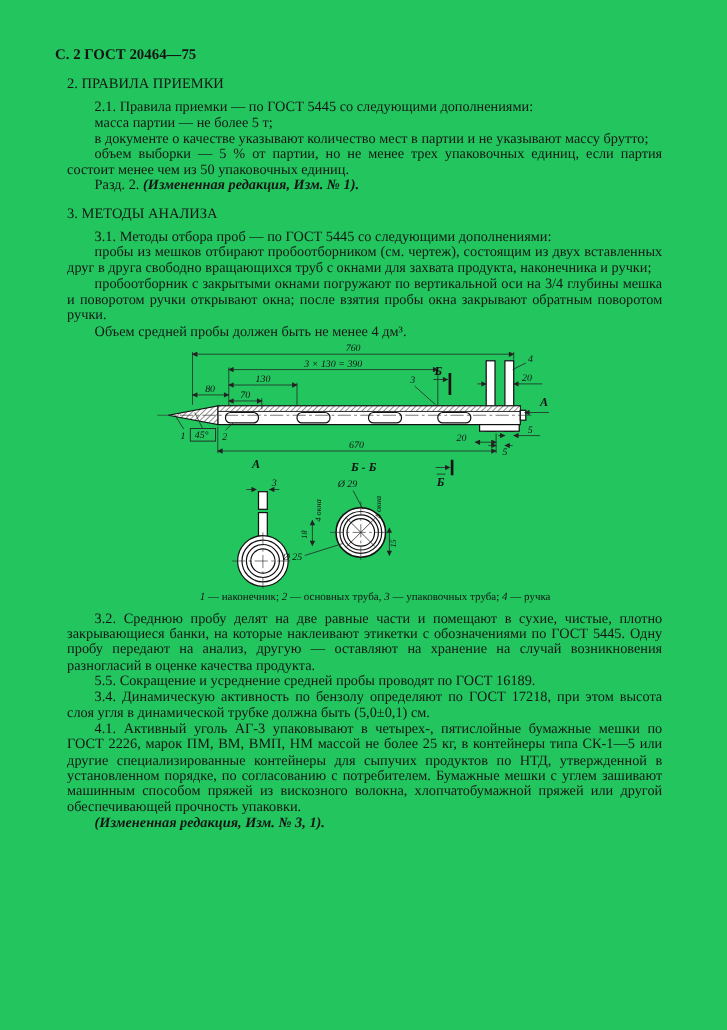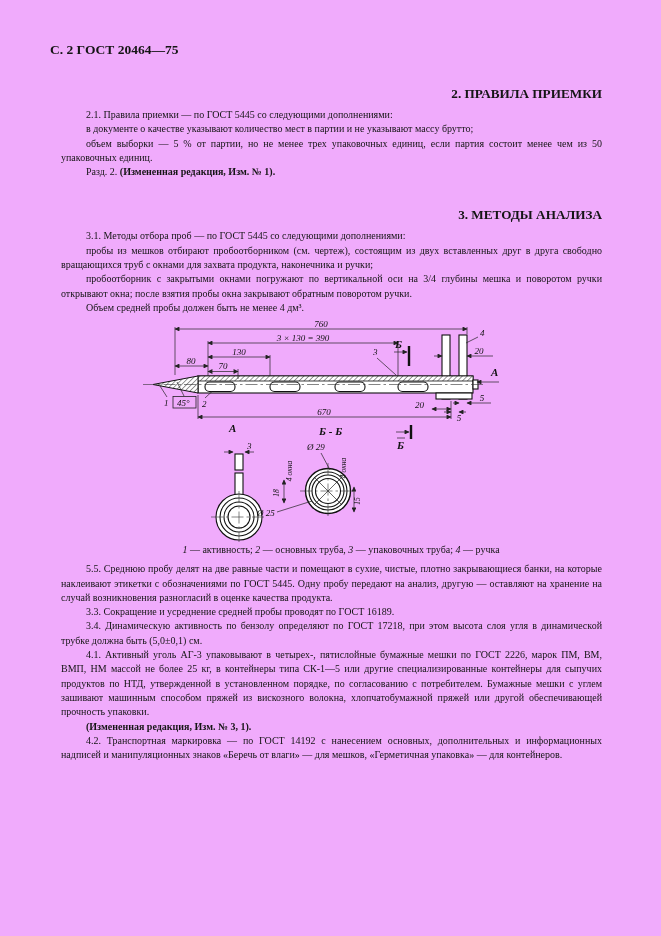--- a/index.html
+++ b/index.html
@@ -1,25 +1,25 @@
 <!DOCTYPE html>
 <html><head>
 <meta charset="utf-8">
 <style>
   html,body { margin:0; padding:0; background:#888; }
   .page {
-    width:661px; height:936px; margin:0 auto; background:#f0abfc;
+    width:661px; height:936px; margin:0 auto; background:#22c55e;
     font-family:"Liberation Serif", serif; color:#151515;
     box-sizing:border-box; padding:42px 88px 0 50px; overflow:hidden; position:relative;
   }
   .doc-header { font-weight:bold; font-size:13.5px; margin-bottom:2px; }
   .content { margin-left:11px; width:541px; }
-  .sec-heading { text-align:right; font-weight:bold; font-size:13.2px; margin:28px 0 6px 0; }
-  p.para { margin:0; text-indent:25px; text-align:justify; font-size:10px; line-height:14.3px; }
-  .bold { font-weight:bold; }
+  .sec-heading { text-align:left; font-weight:normal; font-size:13.2px; margin:10px 0 6px 0; }
+  p.para { margin:0; text-indent:25px; text-align:justify; font-size:13px; line-height:14.3px; }
+  .bold { font-weight:bold;font-style:italic; }
   .figure { margin:4px 0 0 42px; }
   .fig-caption { text-align:center; font-size:10px; margin:1px 0 7px 30px; width:500px; }
   .fig-caption i { font-style:italic; }
   svg { display:block; }
   .dl { stroke:#222; stroke-width:0.7; fill:none; }
   .ol { stroke:#111; stroke-width:1.1; fill:#fff; }
   .cl { stroke:#333; stroke-width:0.6; fill:none; stroke-dasharray:12 3 2.5 3; }
   .thickbar { stroke:#111; stroke-width:2.4; fill:none; }
   .dt { font:italic 9px "Liberation Serif", serif; fill:#111; }
   .dts { font:italic 7.5px "Liberation Serif", serif; fill:#111; }
@@ -28,20 +28,21 @@
 </head>
 <body>
 
 <div class="page">
   <div class="doc-header">С. 2 ГОСТ 20464—75</div>
 
   <div class="content">
 
     <div class="sec-heading">2. ПРАВИЛА ПРИЕМКИ</div>
     <p class="para">2.1. Правила приемки — по ГОСТ 5445 со следующими дополнениями:</p>
+    <p class="para">масса партии — не более 5 т;</p>
     <p class="para">в документе о качестве указывают количество мест в партии и не указывают массу брутто;</p>
     <p class="para">объем выборки — 5 % от партии, но не менее трех упаковочных единиц, если партия состоит менее чем из 50 упаковочных единиц.</p>
     <p class="para"><span>Разд. 2. </span><span class="bold">(Измененная редакция, Изм. № 1).</span></p>
 
     <div class="sec-heading">3. МЕТОДЫ АНАЛИЗА</div>
     <p class="para">3.1. Методы отбора проб — по ГОСТ 5445 со следующими дополнениями:</p>
     <p class="para">пробы из мешков отбирают пробоотборником (см. чертеж), состоящим из двух вставленных друг в друга свободно вращающихся труб с окнами для захвата продукта, наконечника и ручки;</p>
     <p class="para">пробоотборник с закрытыми окнами погружают по вертикальной оси на 3/4 глубины мешка и поворотом ручки открывают окна; после взятия пробы окна закрывают обратным поворотом ручки.</p>
     <p class="para">Объем средней пробы должен быть не менее 4 дм³.</p>
 
@@ -202,24 +203,23 @@
         </g>
         <g>
           <line class="dl" x1="293" y1="113" x2="306" y2="113" marker-end="url(#ar)" stroke-width="1"></line>
           <line class="thickbar" x1="308" y1="106" x2="308" y2="120"></line>
           <line class="dl" x1="294" y1="119" x2="302" y2="119"></line>
           <text class="vt" x="294" y="130">Б</text>
         </g>
       </svg>
     </div>
 
-    <div class="fig-caption"><i>1</i><span> — активность; </span><i>2</i><span> — основных труба, </span><i>3</i><span> — упаковочных труба; </span><i>4</i><span> — ручка</span></div>
-
-    <p class="para">5.5. Среднюю пробу делят на две равные части и помещают в сухие, чистые, плотно закрывающиеся банки, на которые наклеивают этикетки с обозначениями по ГОСТ 5445. Одну пробу передают на анализ, другую — оставляют на хранение на случай возникновения разногласий в оценке качества продукта.</p>
-    <p class="para">3.3. Сокращение и усреднение средней пробы проводят по ГОСТ 16189.</p>
+    <div class="fig-caption"><i>1</i><span> — наконечник; </span><i>2</i><span> — основных труба, </span><i>3</i><span> — упаковочных труба; </span><i>4</i><span> — ручка</span></div>
+
+    <p class="para">3.2. Среднюю пробу делят на две равные части и помещают в сухие, чистые, плотно закрывающиеся банки, на которые наклеивают этикетки с обозначениями по ГОСТ 5445. Одну пробу передают на анализ, другую — оставляют на хранение на случай возникновения разногласий в оценке качества продукта.</p>
+    <p class="para">5.5. Сокращение и усреднение средней пробы проводят по ГОСТ 16189.</p>
     <p class="para">3.4. Динамическую активность по бензолу определяют по ГОСТ 17218, при этом высота слоя угля в динамической трубке должна быть (5,0±0,1) см.</p>
 
     <p class="para">4.1. Активный уголь АГ-3 упаковывают в четырех-, пятислойные бумажные мешки по ГОСТ 2226, марок ПМ, ВМ, ВМП, НМ массой не более 25 кг, в контейнеры типа СК-1—5 или другие специализированные контейнеры для сыпучих продуктов по НТД, утвержденной в установленном порядке, по согласованию с потребителем. Бумажные мешки с углем зашивают машинным способом пряжей из вискозного волокна, хлопчатобумажной пряжей или другой обеспечивающей прочность упаковки.</p>
     <p class="para bold">(Измененная редакция, Изм. № 3, 1).</p>
-    <p class="para">4.2. Транспортная маркировка — по ГОСТ 14192 с нанесением основных, дополнительных и информационных надписей и манипуляционных знаков «Беречь от влаги» — для мешков, «Герметичная упаковка» — для контейнеров.</p>
 
   </div>
 </div>
 
 </body></html>

